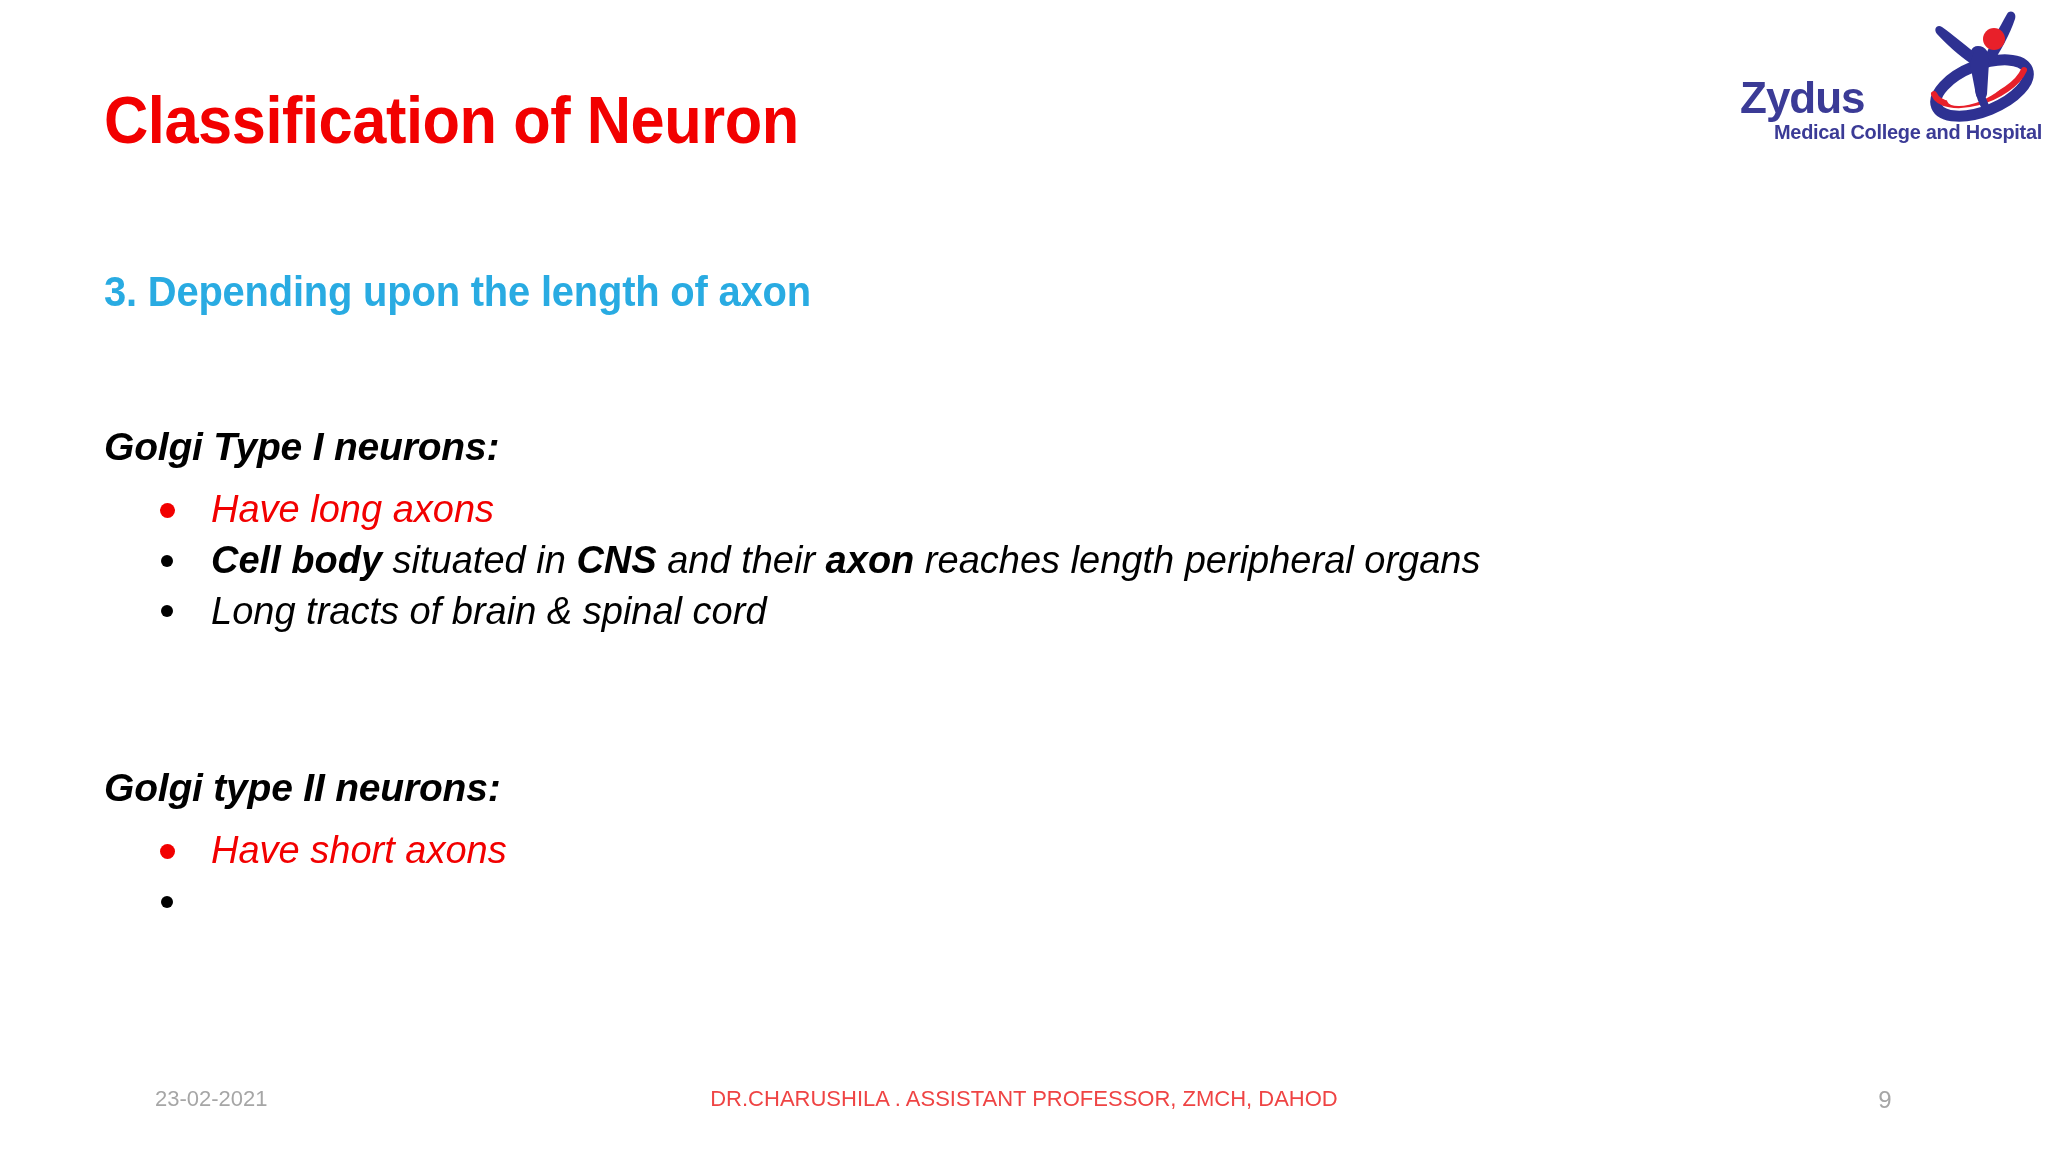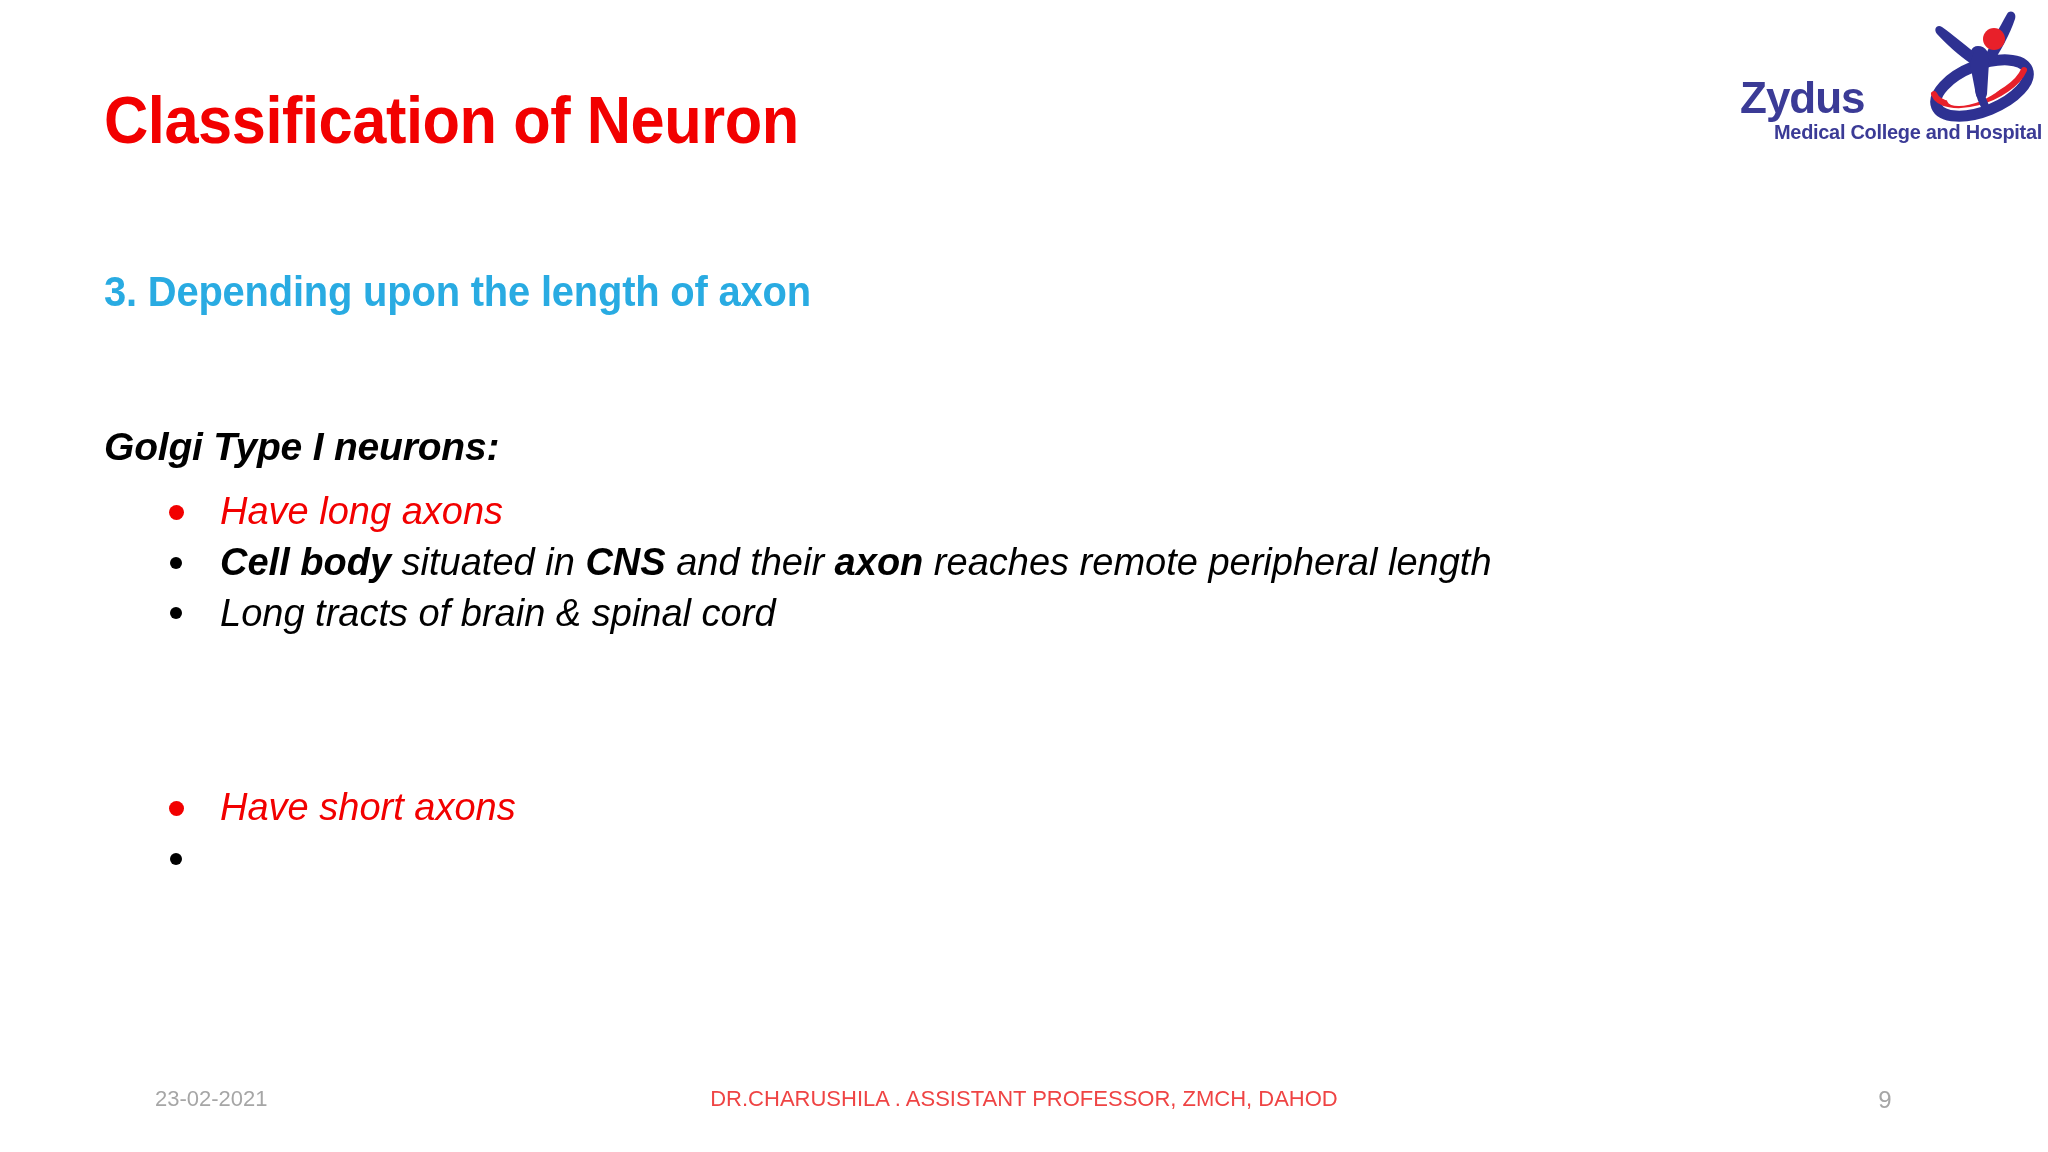--- a/index.html
+++ b/index.html
@@ -100,21 +100,21 @@
     font-weight: bold;
     color: #000000;
     letter-spacing: -0.2px;
     white-space: nowrap;
     line-height: 1.15;
     margin-bottom: 14px;
   }
 
   .bullets {
     list-style: none;
-    margin: 16px;
+    margin: 7px;
     padding: 0;
   }
   .bullet {
     position: relative;
     padding-left: 100px;
     font-size: 38px;
     color: #000000;
     line-height: 1.34;
     white-space: nowrap;
   }
@@ -197,26 +197,27 @@
       <circle cx="76" cy="31" r="11" fill="#e8202a"></circle>
     </svg>
   </div>
 
   <div class="subtitle">3. Depending upon the length of axon</div>
 
   <div class="block block-1">
     <div class="head">Golgi Type I neurons:</div>
     <ul class="bullets">
         <li class="bullet red"><span class="dot"></span><span>Have long axons</span></li>
-        <li class="bullet"><span class="dot"></span><b>Cell body</b><span> situated in </span><b>CNS</b><span> and their </span><b>axon</b><span> reaches remote peripheral length</span></li>
+        <li class="bullet"><span class="dot"></span><b>Cell body</b><span> situated in </span><b>CNS</b><span> and their </span><b>axon</b><span> reaches length peripheral organs</span></li>
         <li class="bullet"><span class="dot"></span><span>Long tracts of brain &amp; spinal cord</span></li>
       </ul>
   </div>
 
   <div class="block block-2">
+    <div class="head">Golgi type II neurons:</div>
     <ul class="bullets">
         <li class="bullet red"><span class="dot"></span><span>Have short axons</span></li>
         <li class="bullet"><span class="dot"></span></li>
       </ul>
   </div>
 
   <div class="footer-date">23-02-2021</div>
   <div class="footer-center">DR.CHARUSHILA . ASSISTANT PROFESSOR, ZMCH, DAHOD</div>
   <div class="footer-page">9</div>
 

